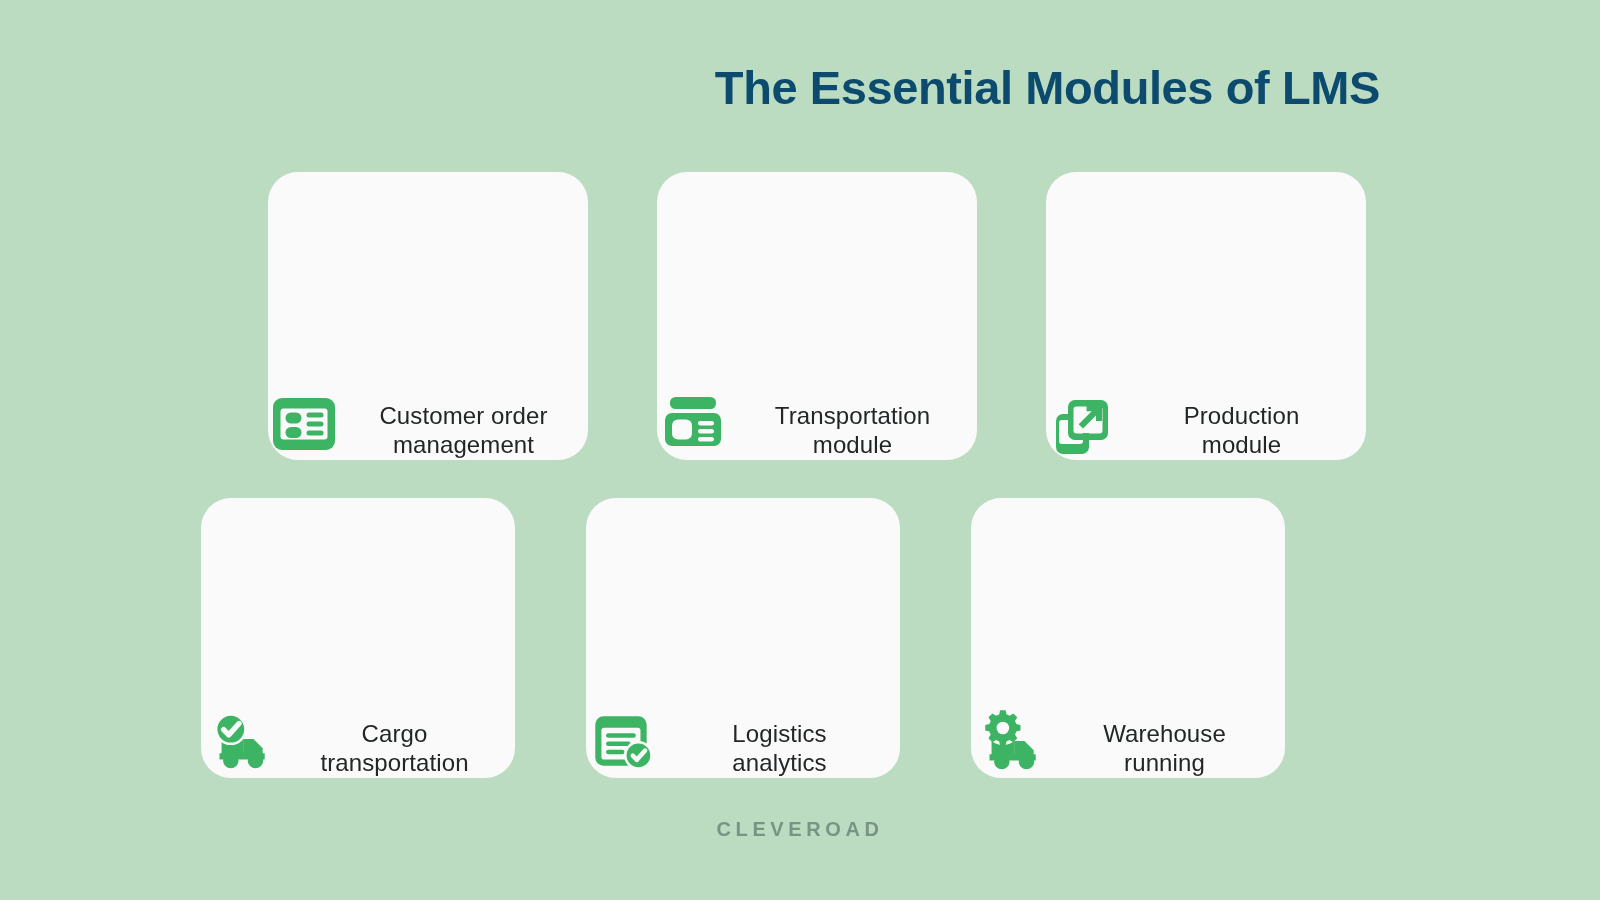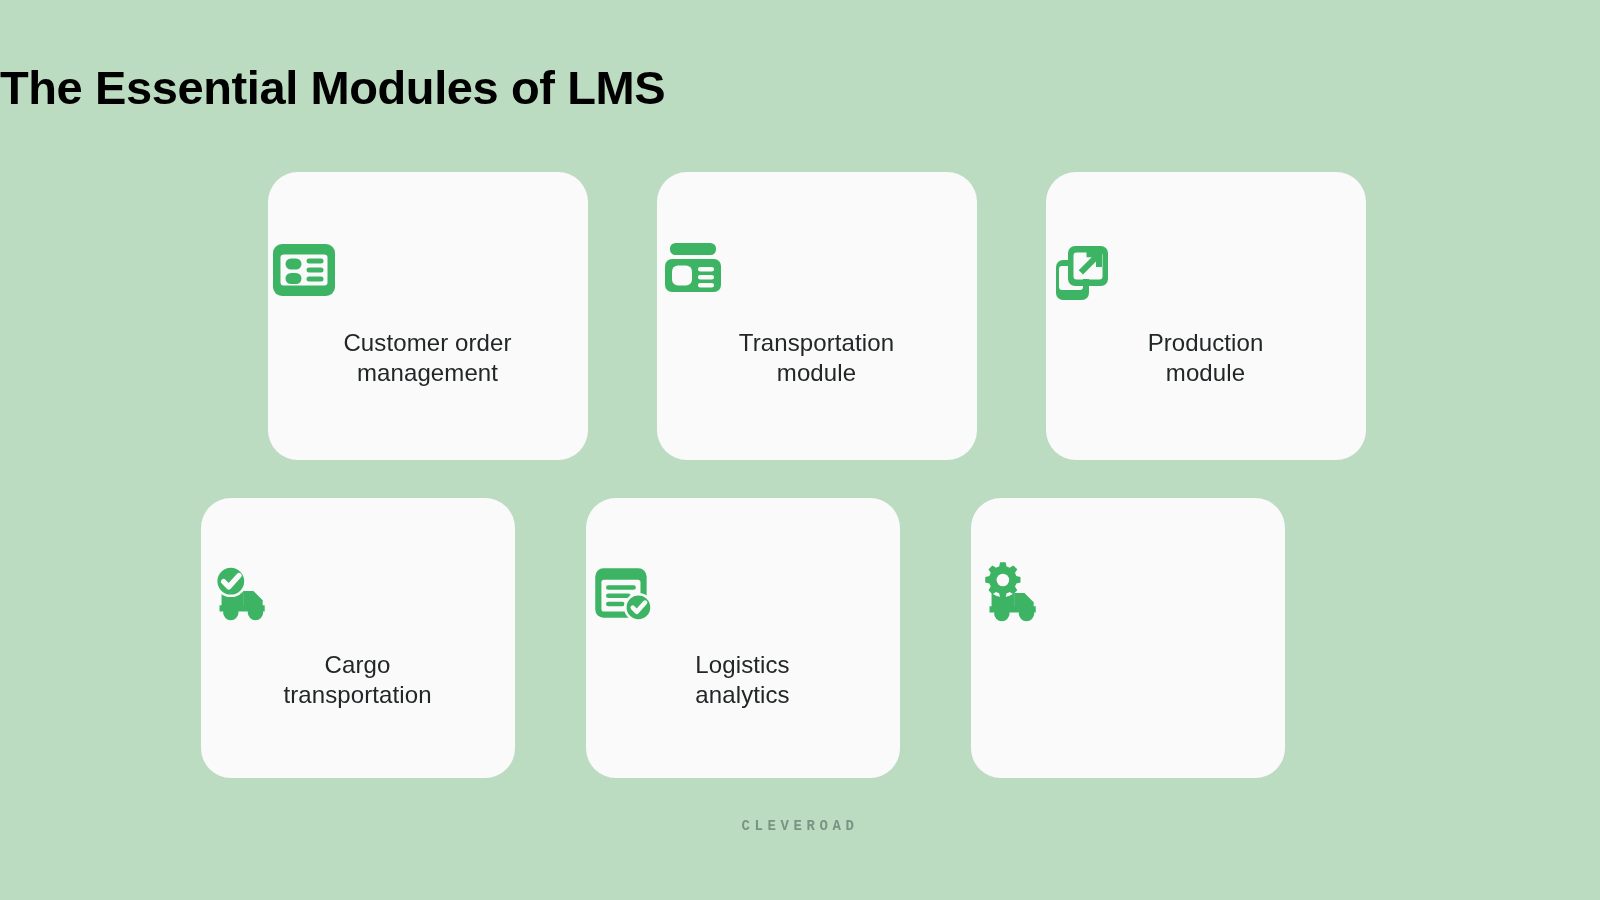--- a/index.html
+++ b/index.html
@@ -21,25 +21,25 @@
     background: #bcdcc2;
     box-sizing: border-box;
   }
 
   
   .title {
     position: absolute;
     left: 0;
     top: 62px;
     width: 1380px;
-    text-align: left;
+    text-align: right;
     font-size: 47px;
     font-weight: 700;
     letter-spacing: -0.4px;
-    color: #000000;
+    color: #0c4a6e;
     line-height: 1.12;
   }
 
   
   .row {
     position: absolute;
     display: flex;
     justify-content: center;
   }
   .row-top {
@@ -53,22 +53,22 @@
     top: 498px;
     width: 1452px;
     gap: 38px;
   }
 
   .card {
     background: #fafafa;
     border-radius: 30px;
     box-sizing: border-box;
     display: flex;
-    flex-direction: column;
-    align-items: flex-start;
+    flex-direction: row;
+    align-items: flex-end;
     margin-left: 33px;
   }
   .row-top .card {
     width: 320px;
     height: 288px;
     padding-top: 62px;
   }
   .row-bottom .card {
     width: 314px;
     height: 280px;
@@ -103,25 +103,24 @@
     margin-top: 20px;
   }
 
   
   .brand {
     position: absolute;
     left: 0;
     top: 818px;
     width: 1600px;
     text-align: center;
-    font-size: 14px;
+    font-size: 20px;
     font-weight: 700;
     letter-spacing: 4.6px;
     color: #789483;
-    font-family: Liberation Mono, monospace;
   }
 </style>
 </head>
 <body>
 
 <div class="poster">
 
   <div class="title">The Essential Modules of LMS</div>
 
   <div class="row row-top">
@@ -203,20 +202,22 @@
         <path d="M20 45 v-8 a5 5 0 0 1 5 -5 h17 v22 H20 z" fill="#3cb464"></path>
         <path d="M42 36 h10 l9 9 v9 H42 z" fill="#3cb464"></path>
         <path d="M18 49 h45 v6 H18 z" fill="#3cb464"></path>
         <circle cx="30" cy="56" r="7.5" fill="#3cb464"></circle>
         <circle cx="54" cy="56" r="7.5" fill="#3cb464"></circle>
         <circle cx="31" cy="23" r="17" fill="#fafafa"></circle>
         <path d="M31 7.5 l3.6 1.0 1.5 -3.4 h-10.2 l1.5 3.4 z" fill="#fafafa"></path>
         <path d="M28.3 6 h5.4 l0.9 4.1 a13 13 0 0 1 3.0 1.25 l3.6 -2.2 3.8 3.8 -2.2 3.6 a13 13 0 0 1 1.25 3.0 l4.1 0.9 v5.4 l-4.1 0.9 a13 13 0 0 1 -1.25 3.0 l2.2 3.6 -3.8 3.8 -3.6 -2.2 a13 13 0 0 1 -3.0 1.25 l-0.9 4.1 h-5.4 l-0.9 -4.1 a13 13 0 0 1 -3.0 -1.25 l-3.6 2.2 -3.8 -3.8 2.2 -3.6 a13 13 0 0 1 -1.25 -3.0 l-4.1 -0.9 v-5.4 l4.1 -0.9 a13 13 0 0 1 1.25 -3.0 l-2.2 -3.6 3.8 -3.8 3.6 2.2 a13 13 0 0 1 3.0 -1.25 z" fill="#3cb464"></path>
         <circle cx="31" cy="23.4" r="6.1" fill="#fafafa"></circle>
       </svg>
+      <div class="card-label">Warehouse
+running</div>
     </div>
 
 
   </div>
 
   <div class="brand">CLEVEROAD</div>
 
 </div>
 
 </body></html>

